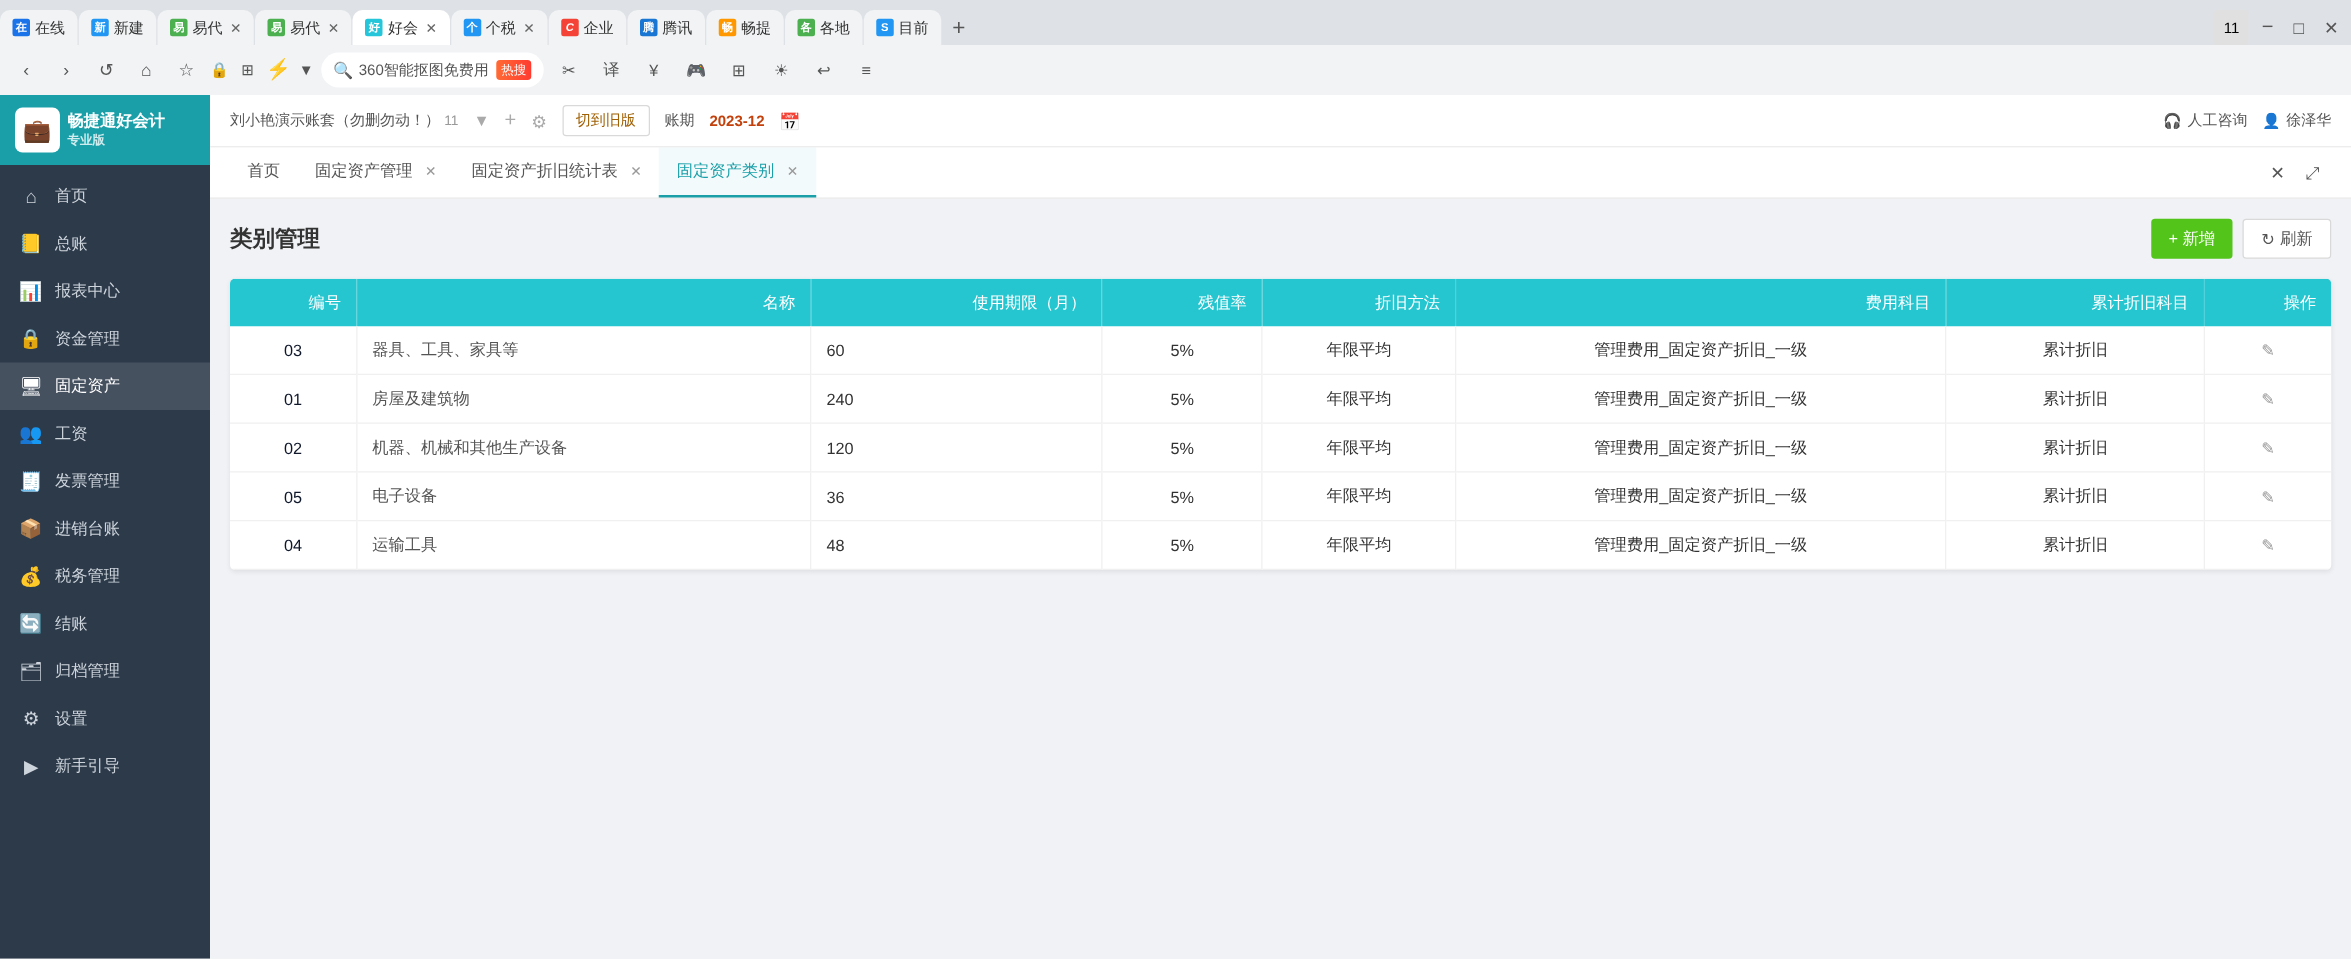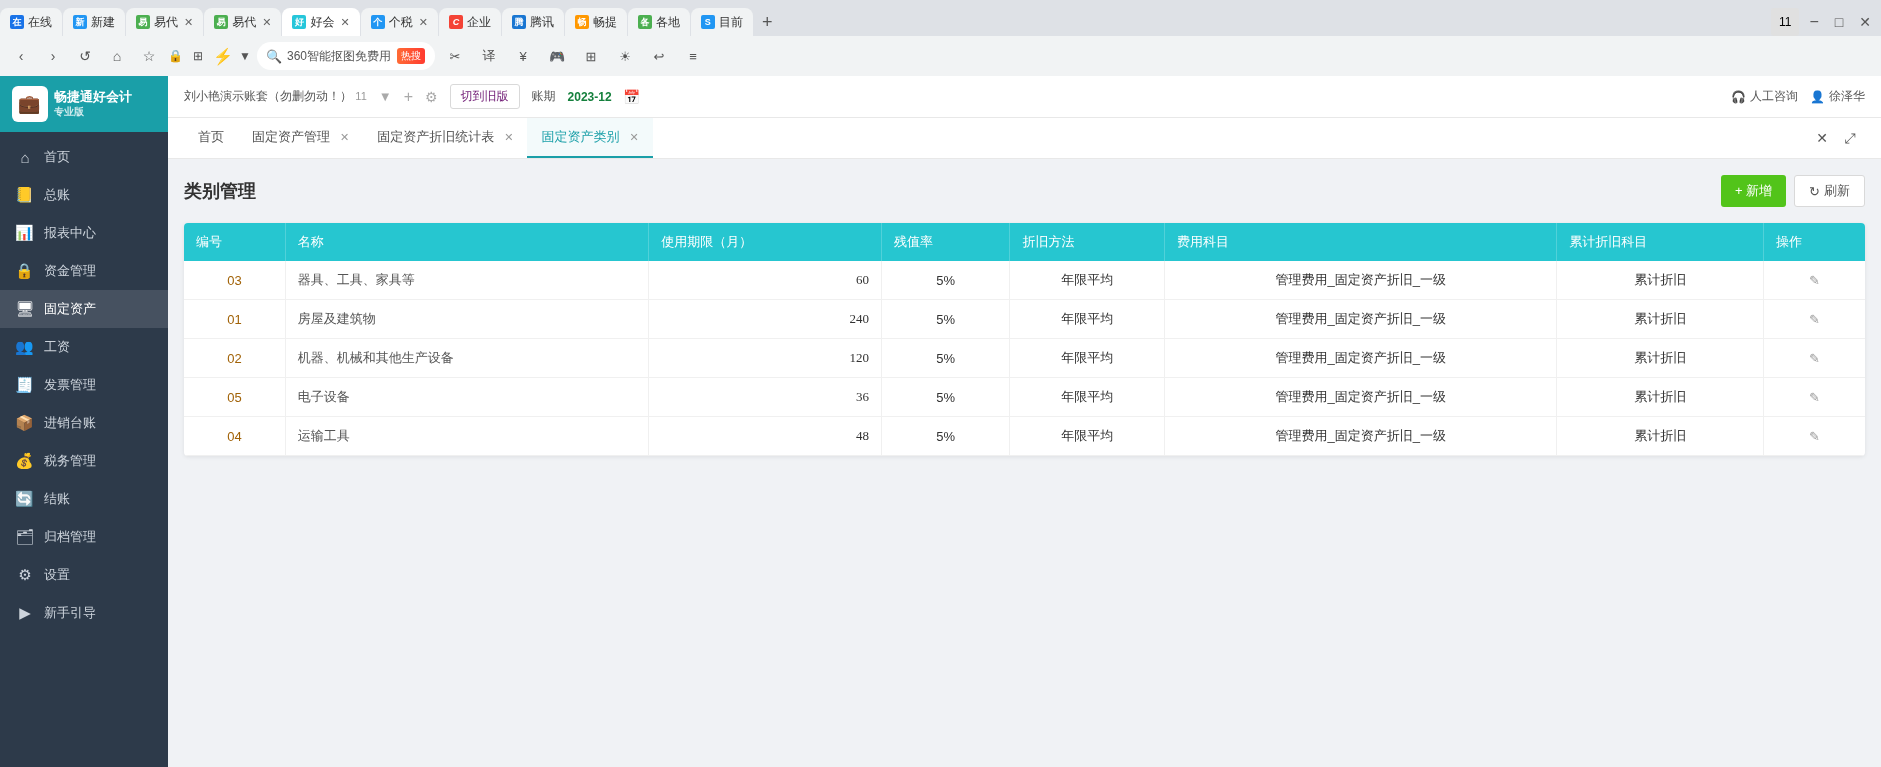--- a/index.html
+++ b/index.html
@@ -35,23 +35,23 @@
     .nav-item.active { background: rgba(255,255,255,0.12); color: #fff; }
     .nav-item .nav-icon { width: 18px; height: 18px; display: flex; align-items: center; justify-content: center; font-size: 15px; }
 
     
     .main-content { flex: 1; display: flex; flex-direction: column; background: #f0f2f5; overflow: hidden; }
 
     
     .app-header { background: #fff; border-bottom: 1px solid #e8e8e8; padding: 0 16px; height: 42px; display: flex; align-items: center; gap: 12px; }
     .user-info { font-size: 12px; color: #555; }
     .version-tag { font-size: 11px; color: #999; }
-    .header-btn { border: 1px solid #d9d9d9; background: #fff; padding: 3px 10px; border-radius: 3px; font-size: 12px; cursor: pointer; color: #701a75; }
+    .header-btn { border: 1px solid #d9d9d9; background: #fff; padding: 3px 10px; border-radius: 3px; font-size: 12px; cursor: pointer; color: #a16207; }
     .period-label { font-size: 12px; color: #555; }
-    .period-value { font-size: 12px; color: #15803d; font-weight: bold; }
+    .period-value { font-size: 12px; color: #c2410c; font-weight: bold; }
     .header-right { margin-left: auto; display: flex; align-items: center; gap: 12px; }
     .service-btn { font-size: 12px; color: #555; cursor: pointer; display: flex; align-items: center; gap: 4px; }
     .user-avatar-btn { font-size: 12px; color: #555; cursor: pointer; display: flex; align-items: center; gap: 4px; }
 
     
     .page-tabs { background: #fff; border-bottom: 1px solid #e8e8e8; padding: 0 16px; display: flex; align-items: center; gap: 0; }
     .page-tab { display: flex; align-items: center; padding: 10px 14px; font-size: 13px; color: #555; cursor: pointer; border-bottom: 2px solid transparent; white-space: nowrap; gap: 6px; }
     .page-tab.active { color: #1a9fa8; border-bottom: 2px solid #1a9fa8; background: rgba(26,159,168,0.05); }
     .page-tab .tab-x { font-size: 11px; color: #999; margin-left: 4px; }
 
@@ -59,28 +59,28 @@
     .content-area { flex: 1; overflow-y: auto; padding: 16px; }
     .page-title-row { display: flex; align-items: center; justify-content: space-between; margin-bottom: 16px; }
     .page-title { font-size: 18px; font-weight: bold; color: #333; }
     .action-btns { display: flex; gap: 8px; }
     .btn-add { background: #52c41a; color: #fff; border: none; padding: 6px 14px; border-radius: 3px; font-size: 13px; cursor: pointer; display: flex; align-items: center; gap: 4px; }
     .btn-refresh { background: #fff; color: #555; border: 1px solid #d9d9d9; padding: 6px 14px; border-radius: 3px; font-size: 13px; cursor: pointer; display: flex; align-items: center; gap: 4px; }
 
     
     .data-table { width: 100%; border-collapse: collapse; background: #fff; border-radius: 4px; overflow: hidden; box-shadow: 0 1px 4px rgba(0,0,0,0.08); }
     .data-table thead tr { background: #26c6d0; }
-    .data-table thead th { color: #fff; font-weight: normal; padding: 10px 12px; text-align: left; font-size: 13px; border-right: 1px solid rgba(255,255,255,0.2); }
+    .data-table thead th { color: #fff; font-weight: normal; padding: 10px 12px; text-align: right; font-size: 13px; border-right: 1px solid rgba(255,255,255,0.2); }
     .data-table thead th:last-child { border-right: none; }
     .data-table tbody tr { border-bottom: 1px solid #f0f0f0; }
     .data-table tbody td { padding: 10px 12px; font-size: 13px; color: #333; text-align: center; border-right: 1px solid #f0f0f0; }
     .data-table tbody td:last-child { border-right: none; }
-    .data-table tbody td.td-code { color: #a16207; cursor: pointer; }
+    .data-table tbody td.td-code { color: #0f172a; cursor: pointer; }
     .data-table tbody td.td-name { text-align: left; color: #555; }
-    .data-table tbody td.td-num { text-align: right; font-family: Liberation Serif, serif; }
+    .data-table tbody td.td-num { text-align: left; }
     .edit-icon { color: #999; cursor: pointer; font-size: 13px; }
     .win-ctrl-btn { width: 22px; height: 22px; border: none; background: none; cursor: pointer; font-size: 14px; color: #555; display: flex; align-items: center; justify-content: center; border-radius: 3px; }
 
     
     ::-webkit-scrollbar { width: 6px; }
     ::-webkit-scrollbar-track { background: #f0f0f0; }
     ::-webkit-scrollbar-thumb { background: #ccc; border-radius: 3px; }
   </style>
 </head>
 <body>

